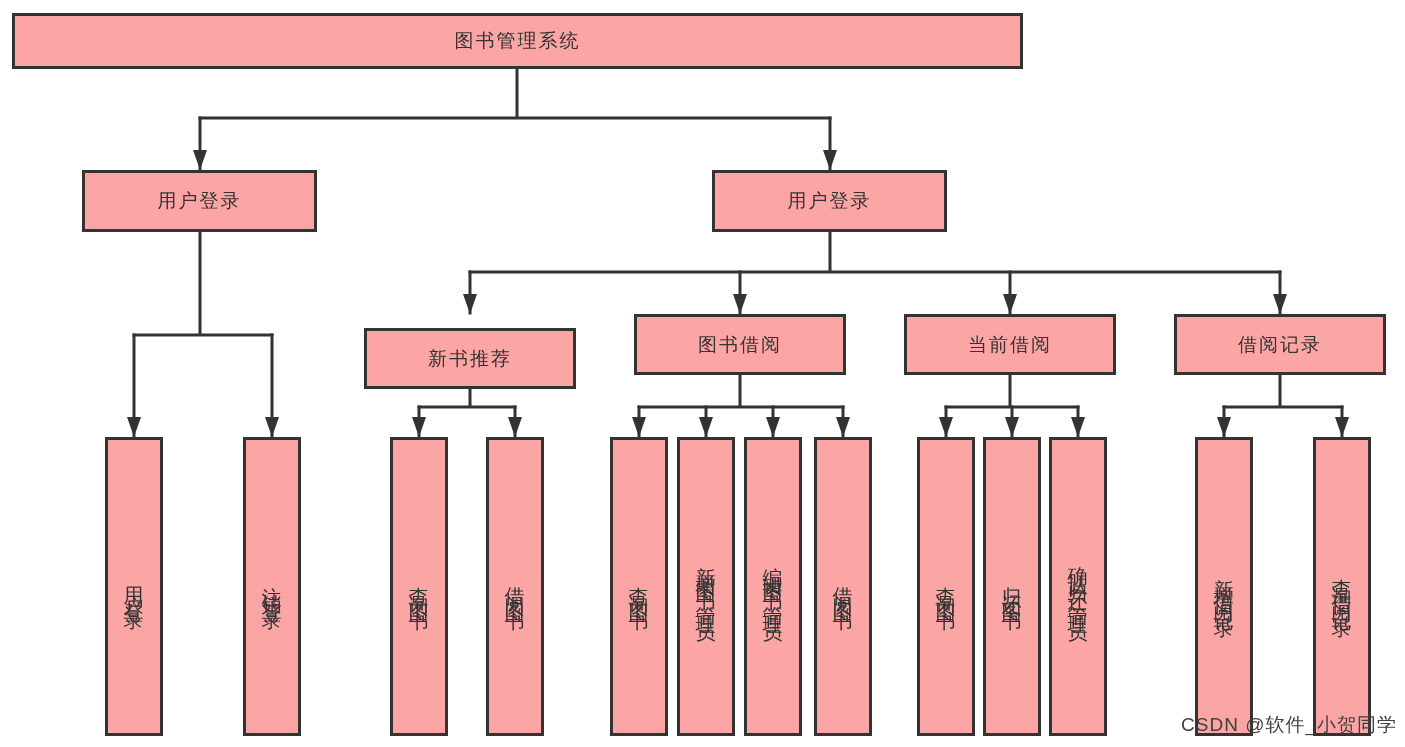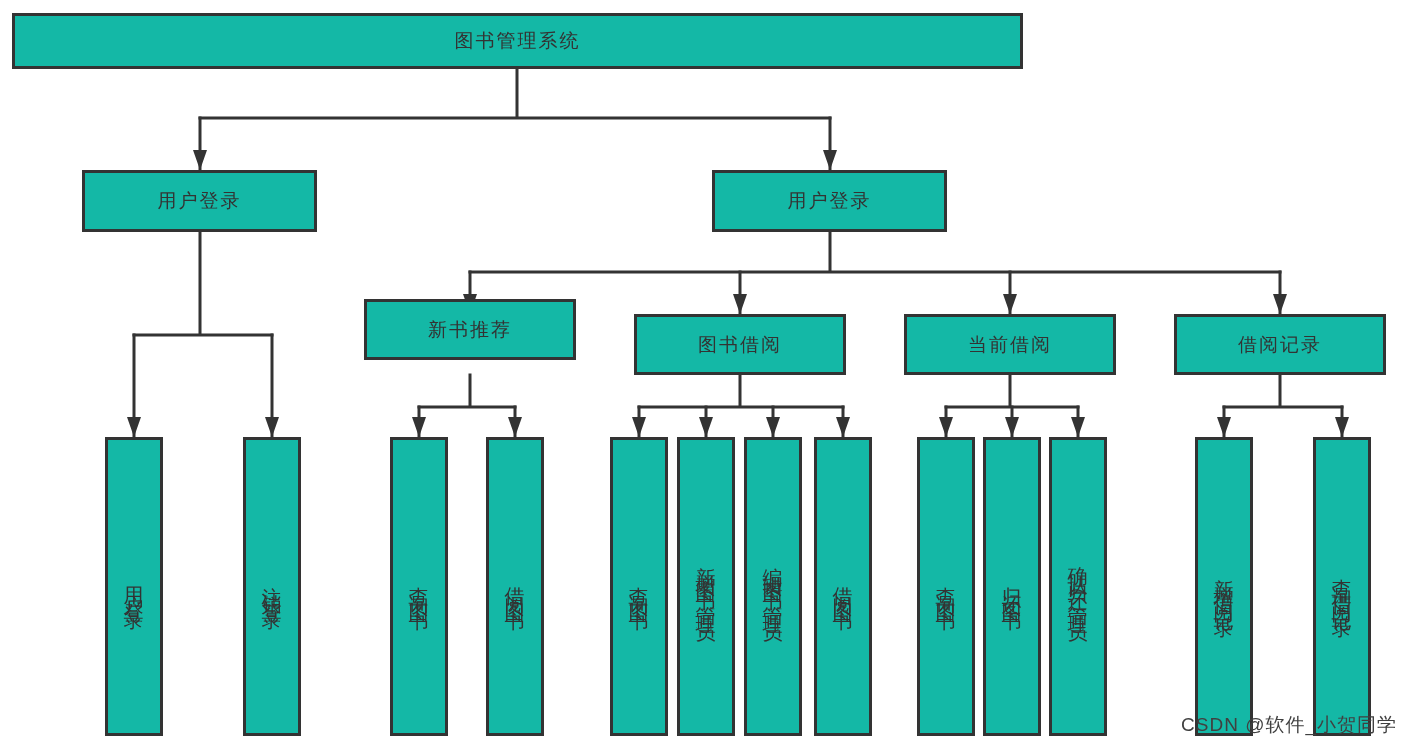--- a/index.html
+++ b/index.html
@@ -20,21 +20,21 @@
     left: 0;
     top: 0;
     width: 1405px;
     height: 747px;
     z-index: 1;
   }
   .box {
     position: absolute;
     box-sizing: border-box;
     border: 3px solid #333333;
-    background: #14b8a6;
+    background: #fca5a5;
     display: flex;
     align-items: center;
     justify-content: center;
     z-index: 2;
     color: #333333;
   }
   .box.h span {
     font-size: 19px;
     letter-spacing: 2px;
     white-space: nowrap;
@@ -110,21 +110,21 @@
     <span>图书管理系统</span>
   </div>
 
   <div class="box h" style="left:82px;top:170px;width:235px;height:62px">
     <span>用户登录</span>
   </div>
   <div class="box h" style="left:712px;top:170px;width:235px;height:62px">
     <span>用户登录</span>
   </div>
 
-  <div class="box h" style="left:364px;top:299px;width:212px;height:61px">
+  <div class="box h" style="left:364px;top:328px;width:212px;height:61px">
     <span>新书推荐</span>
   </div>
   <div class="box h" style="left:634px;top:314px;width:212px;height:61px">
     <span>图书借阅</span>
   </div>
   <div class="box h" style="left:904px;top:314px;width:212px;height:61px">
     <span>当前借阅</span>
   </div>
   <div class="box h" style="left:1174px;top:314px;width:212px;height:61px">
     <span>借阅记录</span>

